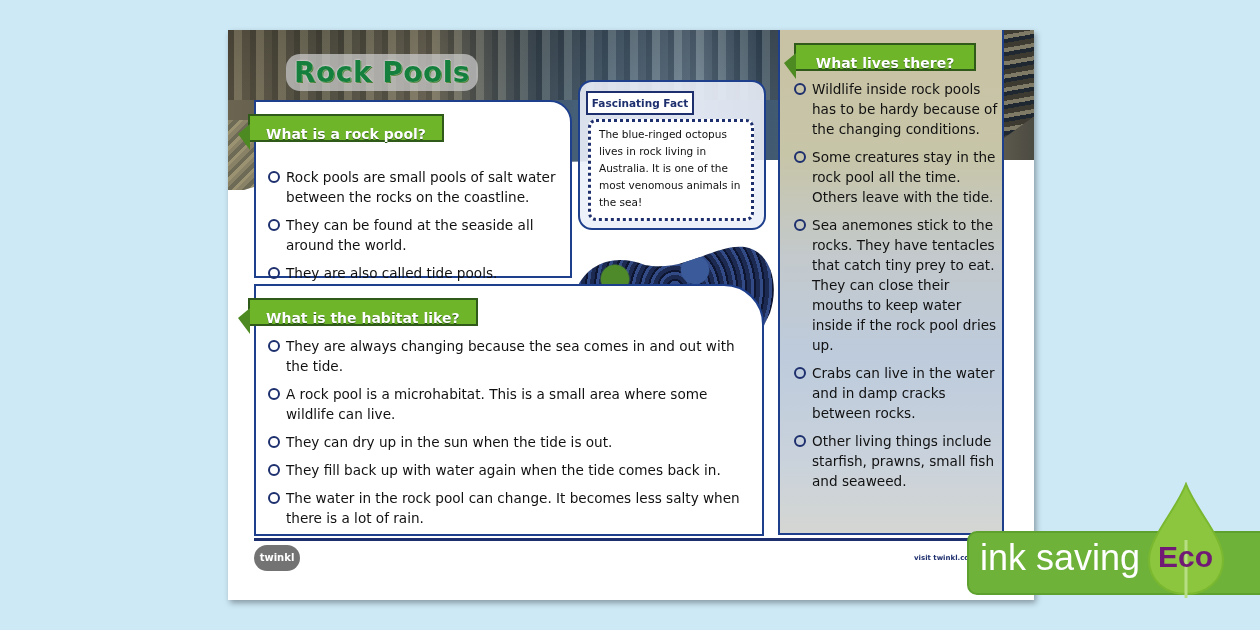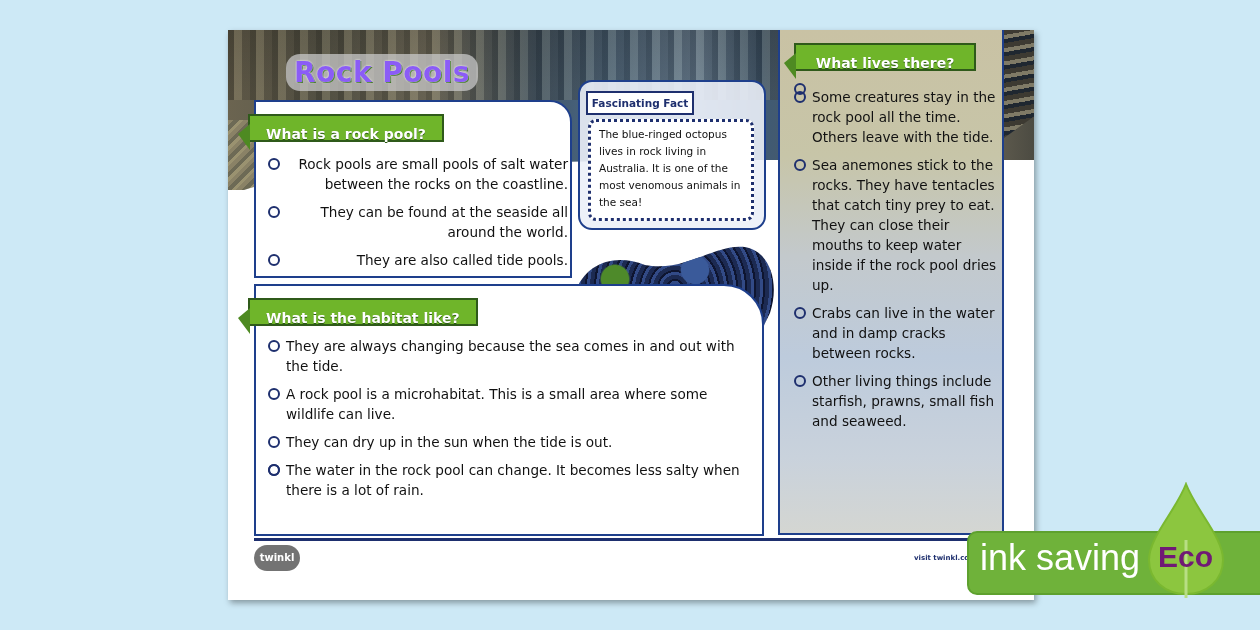--- a/index.html
+++ b/index.html
@@ -30,21 +30,21 @@
     content: ""; position: absolute; left: 0; top: 90px; width: 200px; height: 70px;
     background: repeating-linear-gradient(135deg, #8a8266 0 4px, #6d6a55 4px 8px, #9a9270 8px 11px);
   }
   .white-curve {
     position: absolute; left: 0; top: 130px; width: 806px; height: 440px; background: #fff;
     border-top-left-radius: 60% 40px;
   }
   .title {
     position: absolute; left: 58px; top: 24px;
     font-family: "DejaVu Sans", sans-serif; font-weight: bold;
-    font-size: 28px; color: #8b5cf6; letter-spacing: 0.5px;
+    font-size: 28px; color: #15803d; letter-spacing: 0.5px;
     padding: 2px 8px; border-radius: 14px;
     background: rgba(200,200,200,0.75);
     text-shadow: 0 0 2px #fff, 1px 1px 0 #2d6a10;
   }
   .box {
     position: absolute; background: #fff; border: 2px solid #1e3f8c;
   }
   .box-rock { left: 26px; top: 70px; width: 318px; height: 178px; border-top-right-radius: 22px; }
   .box-habitat { left: 26px; top: 254px; width: 510px; height: 252px; border-top-right-radius: 40px; }
   .green-header {
@@ -62,21 +62,21 @@
   .gh-lives { left: 566px; top: 13px; width: 182px; text-align: center; }
   ul.bullets { list-style: none; position: absolute; }
   ul.bullets li {
     position: relative; padding-left: 18px; font-size: 13.6px; line-height: 20px;
     color: #111; margin-bottom: 8px;
   }
   ul.bullets li .dot {
     position: absolute; left: 0; top: 4px; width: 12px; height: 12px; border-radius: 50%;
     border: 2px solid #1e2f6e; background: transparent;
   }
-  .ul-rock { left: 40px; top: 124px; width: 300px; text-align: right; }
+  .ul-rock { left: 40px; top: 137px; width: 300px; }
   .ul-habitat { left: 40px; top: 306px; width: 490px; }
   
   .lives-col {
     position: absolute; left: 550px; top: 0; width: 226px; height: 505px;
     border: 2px solid #1e3f8c; border-top: none;
     background: linear-gradient(180deg, #c9c2a4 0%, #c7c5a8 25%, #c3c9cc 45%, #bdcbdc 65%, #c9d2dc 85%, #d4d6d2 100%);
   }
   .ul-lives { left: 566px; top: 49px; width: 206px; }
   .ul-lives li { margin-bottom: 9px; }
   .right-photo {
@@ -138,21 +138,21 @@
 <body>
 
 <div class="sheet">
   <div class="photo-band"></div>
   <div class="white-curve"></div>
   <div class="right-photo"></div>
 
   <div class="lives-col"></div>
   <div class="green-header gh-lives">What lives there?</div>
   <ul class="bullets ul-lives">
-    <li><span class="dot"></span></li>
+    <li><span class="dot"></span><span>Wildlife inside rock pools has to be hardy because of the changing conditions.</span></li>
     <li><span class="dot"></span><span>Some creatures stay in the rock pool all the time. Others leave with the tide.</span></li>
     <li><span class="dot"></span><span>Sea anemones stick to the rocks. They have tentacles that catch tiny prey to eat. They can close their mouths to keep water inside if the rock pool dries up.</span></li>
     <li><span class="dot"></span><span>Crabs can live in the water and in damp cracks between rocks.</span></li>
     <li><span class="dot"></span><span>Other living things include starfish, prawns, small fish and seaweed.</span></li>
   </ul>
 
   <div class="title">Rock Pools</div>
 
   <div class="fact-back"></div>
   <div class="fact-label">Fascinating Fact</div>
@@ -167,21 +167,21 @@
     <li><span class="dot"></span><span>They can be found at the seaside all around the world.</span></li>
     <li><span class="dot"></span><span>They are also called tide pools.</span></li>
   </ul>
 
   <div class="box box-habitat"></div>
   <div class="green-header gh-habitat">What is the habitat like?</div>
   <ul class="bullets ul-habitat">
     <li><span class="dot"></span><span>They are always changing because the sea comes in and out with the tide.</span></li>
     <li><span class="dot"></span><span>A rock pool is a microhabitat. This is a small area where some wildlife can live.</span></li>
     <li><span class="dot"></span><span>They can dry up in the sun when the tide is out.</span></li>
-    <li><span class="dot"></span></li>
+    <li><span class="dot"></span><span>They fill back up with water again when the tide comes back in.</span></li>
     <li><span class="dot"></span><span>The water in the rock pool can change. It becomes less salty when there is a lot of rain.</span></li>
   </ul>
 
   <div class="footer-line"></div>
   <div class="twinkl-logo">twinkl</div>
   <div class="visit">visit twinkl.com</div>
 </div>
 
 <div class="eco-bar"></div>
 <svg class="eco-drop" viewBox="0 0 78 116">

